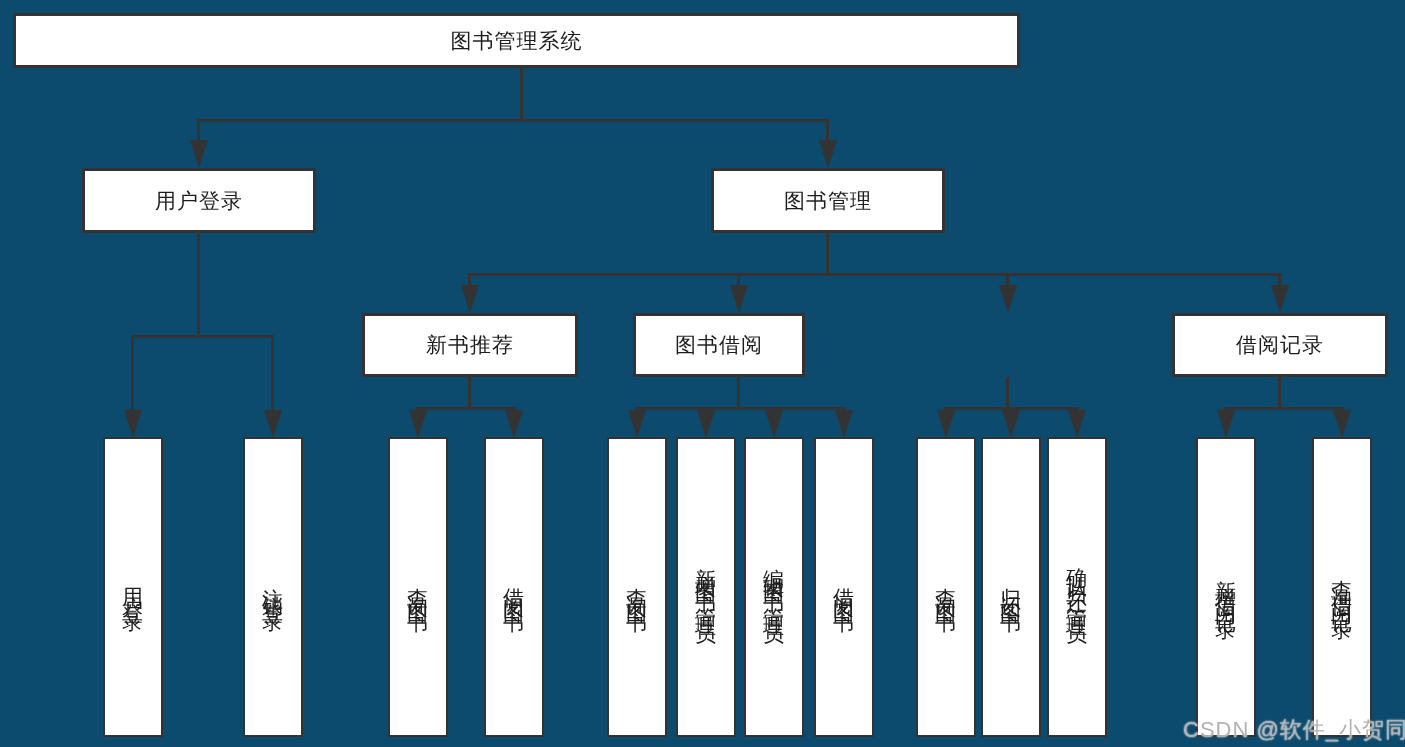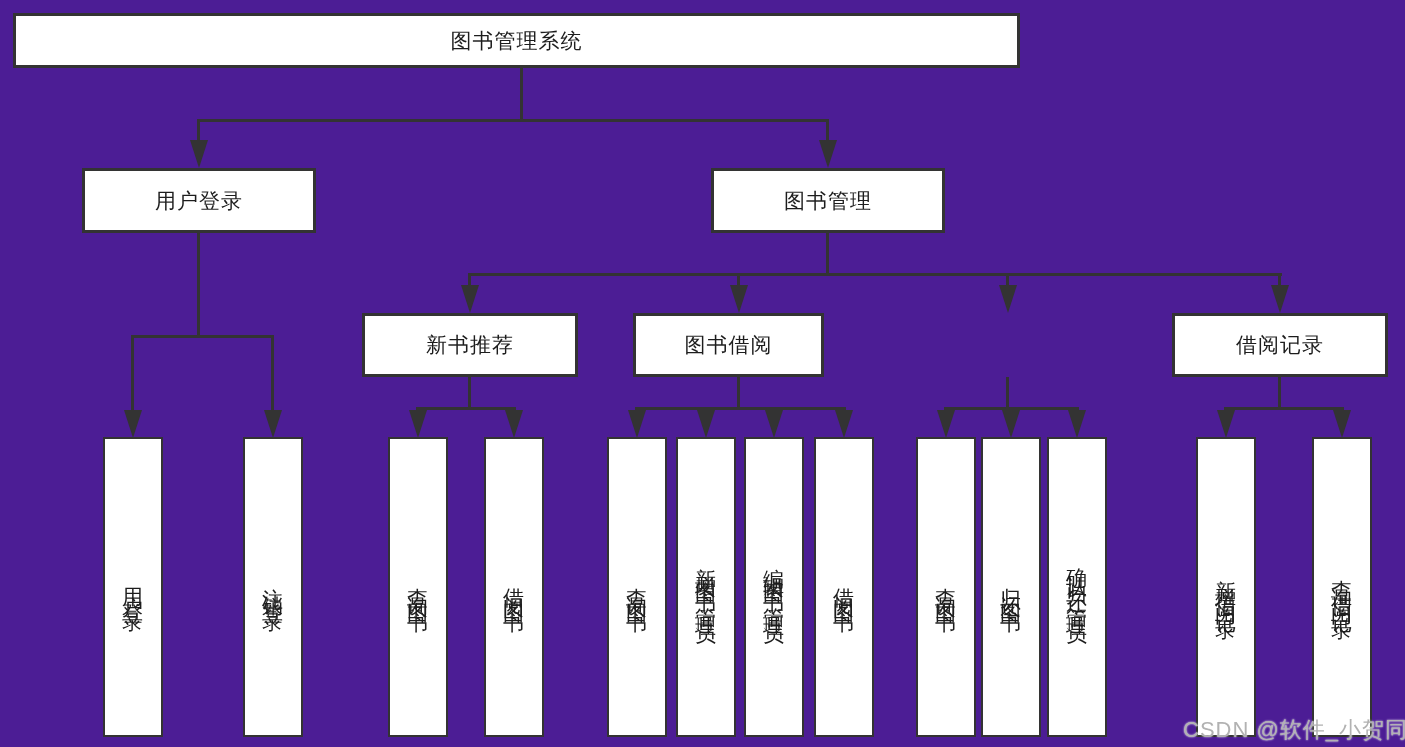--- a/index.html
+++ b/index.html
@@ -1,19 +1,19 @@
 <!DOCTYPE html>
 <html><head>
 <meta charset="utf-8">
 <style>
   html,body{margin:0;padding:0;background:#ffffff;}
   #canvas{
     position:relative;
     width:1405px;height:747px;
-    background:#4c1d95;
+    background:#0c4a6e;
     font-family:"Liberation Sans","DejaVu Sans",sans-serif;
     overflow:hidden;
   }
   .hbox{
     position:absolute;box-sizing:border-box;
     border:3px solid #333333;background:#ffffff;
     display:flex;align-items:center;justify-content:center;
     font-size:21px;color:#1d1d1d;letter-spacing:1px;
   }
   .vbox{
@@ -54,21 +54,21 @@
   </div>
 
   <div class="hbox" style="left:711px;top:168px;width:234px;height:65px;">
     <span>图书管理</span>
   </div>
 
   <div class="hbox" style="left:362px;top:313px;width:216px;height:64px;">
     <span>新书推荐</span>
   </div>
 
-  <div class="hbox" style="left:633px;top:313px;width:191px;height:64px;">
+  <div class="hbox" style="left:633px;top:313px;width:172px;height:64px;">
     <span>图书借阅</span>
   </div>
 
 
   <div class="hbox" style="left:1172px;top:313px;width:216px;height:64px;">
     <span>借阅记录</span>
   </div>
 
   <div class="vbox" style="left:103px;top:437px;width:60px;height:300px;">
     <span>用户登录</span>

